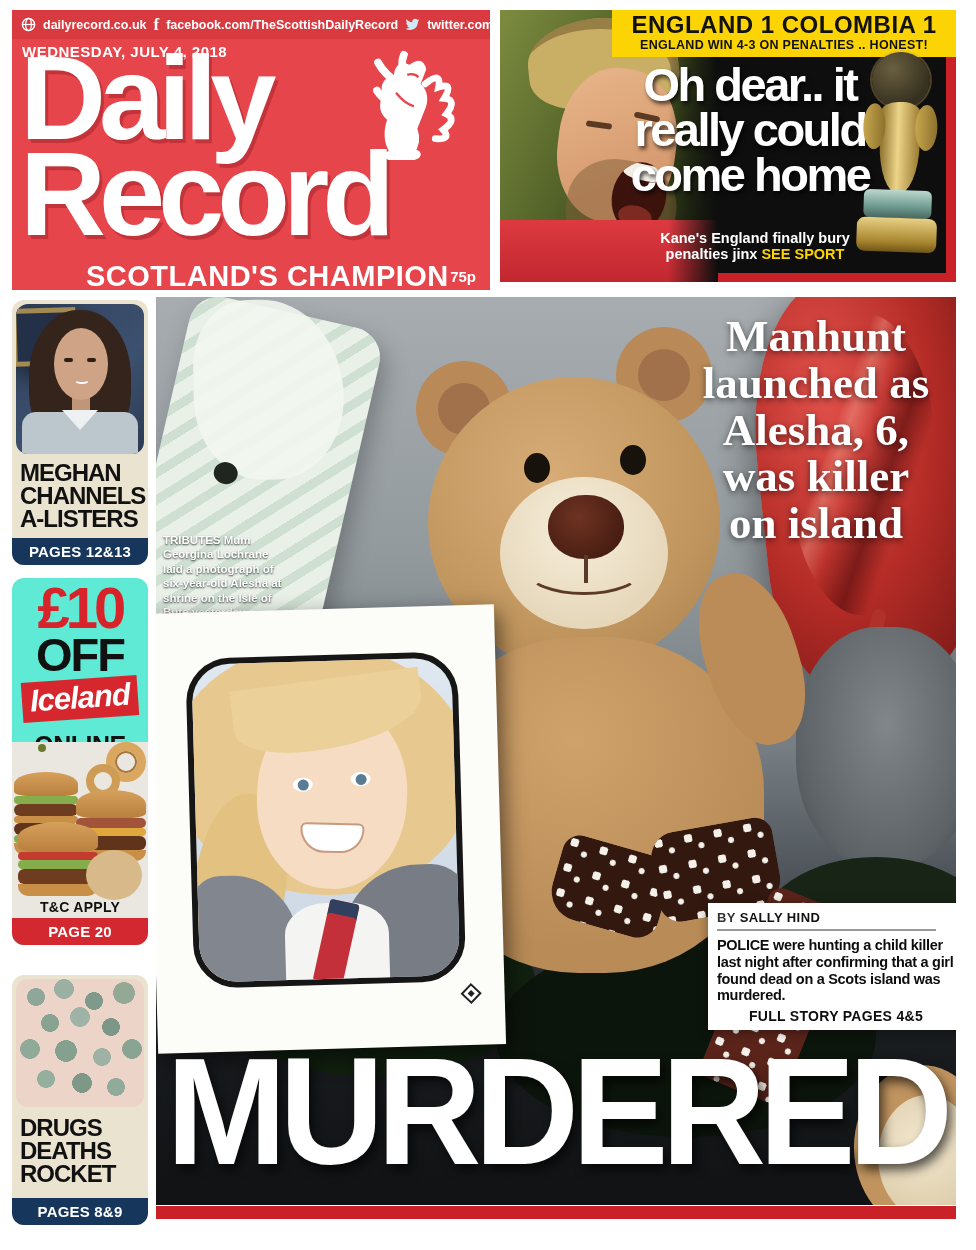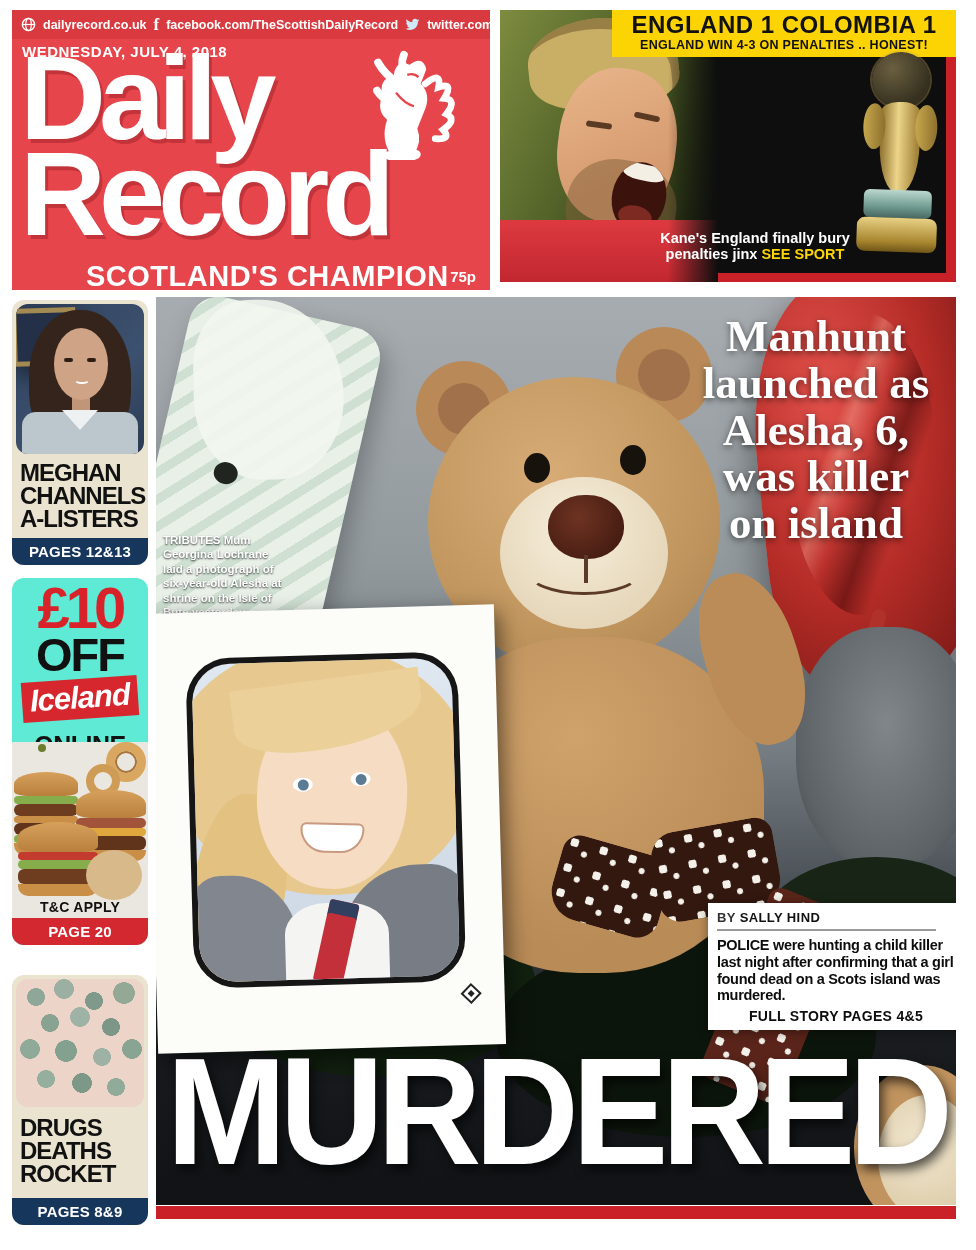--- a/index.html
+++ b/index.html
@@ -271,20 +271,25 @@
         <div class="teeth"></div>
         <div class="tongue"></div>
       </div>
       <div class="shirt"></div>
       <div class="fade"></div>
     </div>
     <div class="banner">
       <div class="l1">ENGLAND 1 COLOMBIA 1</div>
       <div class="l2">ENGLAND WIN 4-3 ON PENALTIES .. HONEST!</div>
     </div>
+    <div class="fb-headline">
+      <div>Oh dear.. it</div>
+      <div>really could</div>
+      <div>come home</div>
+    </div>
     <div class="fb-sub"><span>Kane's England finally bury penalties jinx </span><span class="sport">SEE SPORT</span></div>
     <div class="trophy">
       <div class="globe"></div>
       <div class="bodyt"></div>
       <div class="wing" style="left:8px;"></div>
       <div class="wing" style="right:8px;"></div>
       <div class="base1"></div>
       <div class="base2"></div>
     </div>
   </div>

